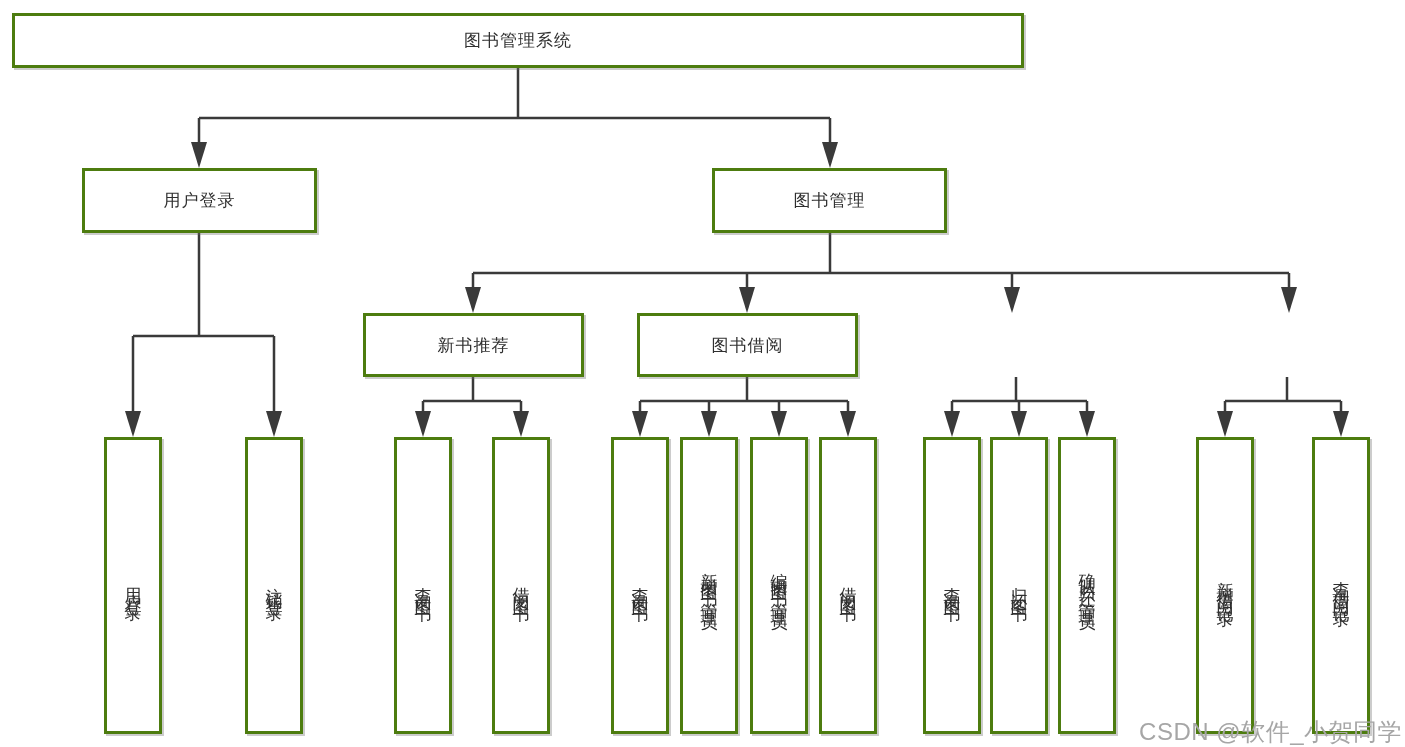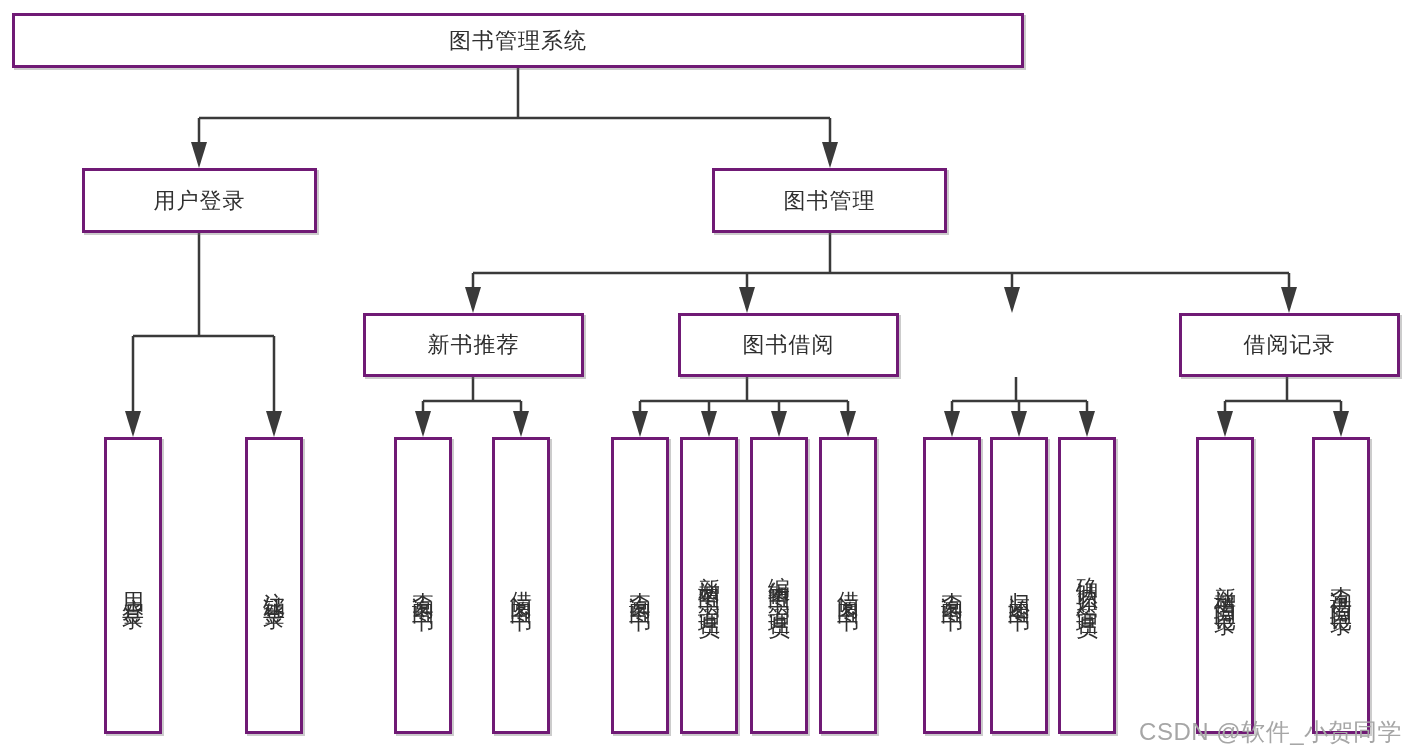--- a/index.html
+++ b/index.html
@@ -22,25 +22,25 @@
     width: 1405px;
     height: 747px;
     pointer-events: none;
   }
   .node {
     position: absolute;
     box-sizing: border-box;
     display: flex;
     align-items: center;
     justify-content: center;
-    border: 3px solid #701a75;
+    border: 3px solid #4d7c0f;
     background: #ffffff;
     box-shadow: 2px 2px 0 rgba(110,110,110,0.35);
     color: #2f2f2f;
-    font-size: 22px;
+    font-size: 17px;
     letter-spacing: 1px;
     text-align: center;
     white-space: nowrap;
   }
   .node.root  { left: 12px;  top: 13px;  width: 1012px; height: 55px; }
   .node.lvl2  { top: 168px; height: 65px; width: 235px; }
   .node.lvl3  { top: 313px; height: 64px; width: 221px; }
   .node.leaf {
     top: 437px;
     width: 58px;
@@ -113,25 +113,22 @@
   <div class="node lvl2" style="left:82px;">
     <span>用户登录</span>
   </div>
   <div class="node lvl3" style="left:363px;">
     <span>新书推荐</span>
   </div>
 
   <div class="node lvl2" style="left:712px;">
     <span>图书管理</span>
   </div>
-  <div class="node lvl3" style="left:637px;margin-left:41px;">
+  <div class="node lvl3" style="left:637px;">
     <span>图书借阅</span>
-  </div>
-  <div class="node lvl3" style="left:1179px;">
-    <span>借阅记录</span>
   </div>
 
   <div class="node leaf" style="left:104px;">
     <span>用户登录</span>
   </div>
   <div class="node leaf" style="left:245px;">
     <span>注销登录</span>
   </div>
 
   <div class="node leaf" style="left:394px;">

